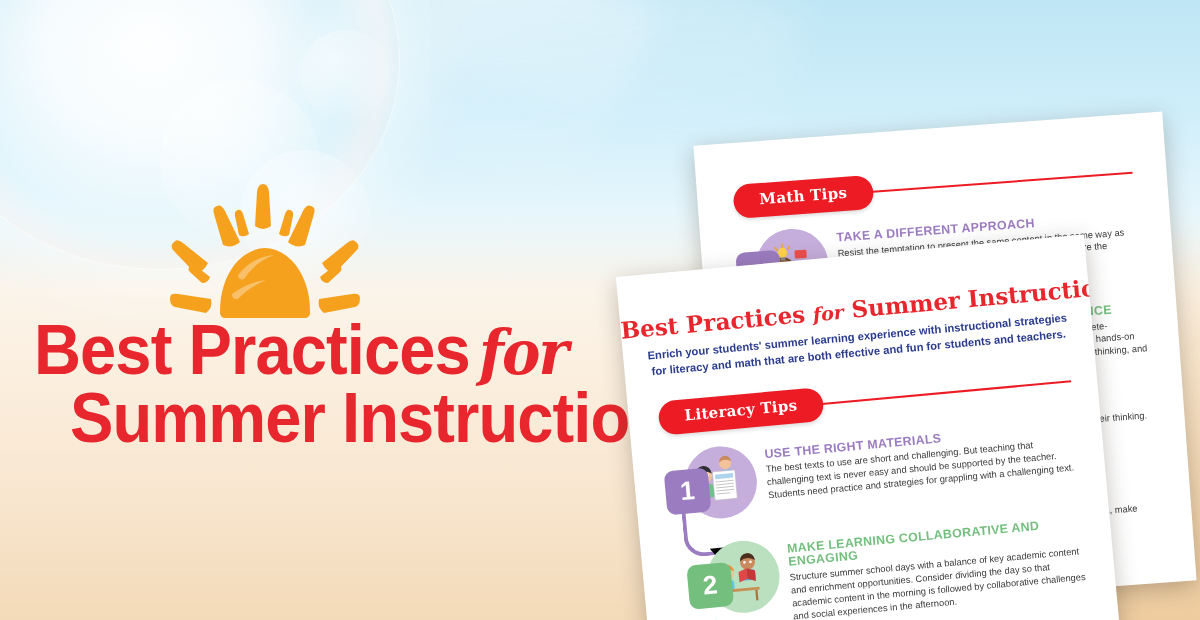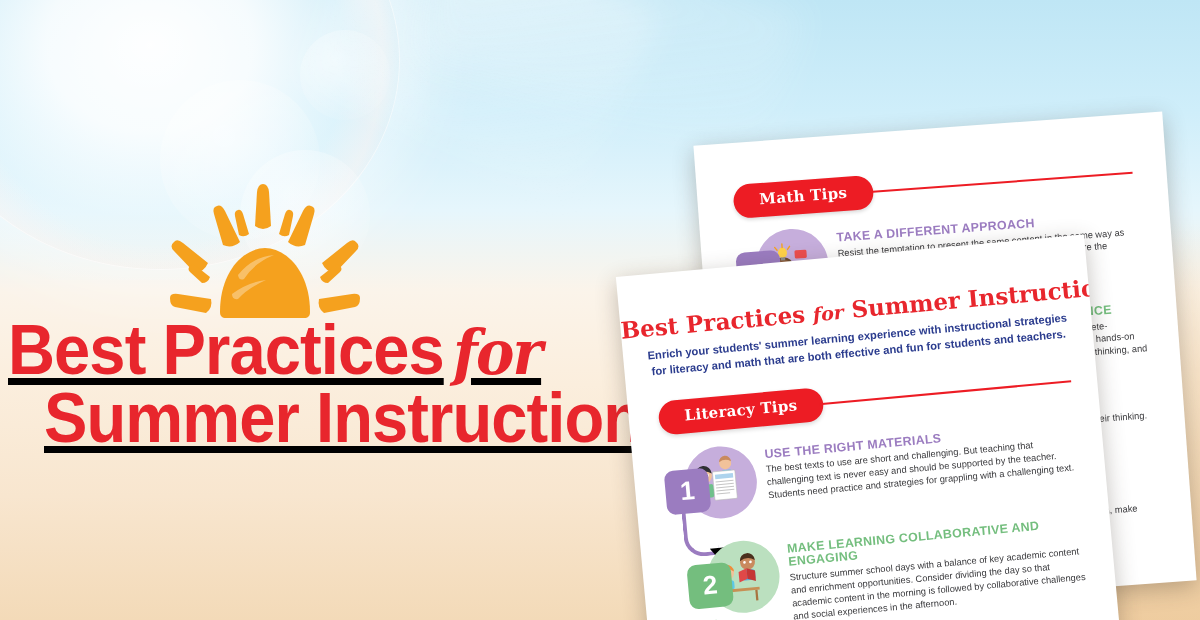--- a/index.html
+++ b/index.html
@@ -42,21 +42,21 @@
     position:absolute; right:0; top:0; width:300px; height:620px;
     background:linear-gradient(to bottom, rgba(190,225,240,0) 36%, rgba(243,215,177,.55) 62%, rgba(238,203,157,.9) 100%);
     pointer-events:none;
   }
 
   
   .sun-logo{ position:absolute; left:160px; top:180px; width:210px; height:150px; }
   .sun-logo svg{ width:100%; height:100%; display:block; }
 
   
-  .headline{ position:absolute; left:8px; top:318px; width:620px;text-decoration:underline; }
+  .headline{ position:absolute; left:34px; top:318px; width:620px; }
   .hl-line{ color:#E8262D; font-weight:bold; line-height:.92; white-space:nowrap;
             font-family:"Liberation Sans Narrow","Liberation Sans",sans-serif;
             transform:scaleX(.93); transform-origin:left center; }
   .hl1{ font-size:70px; letter-spacing:-1px; }
   .hl2{ font-size:70px; letter-spacing:-1px; margin-top:4px; margin-left:36px; }
   .script-for{ font-family:"DejaVu Serif", serif; font-style:italic; font-size:62px; font-weight:bold; letter-spacing:-2px; padding-left:10px; }
 
   
   .doc{ position:absolute; background:#ffffff; box-shadow:0 6px 22px rgba(60,50,40,.30); }
   .doc-back{ left:710px; top:128px; width:470px; height:470px; transform:rotate(-4.2deg); z-index:2; }

